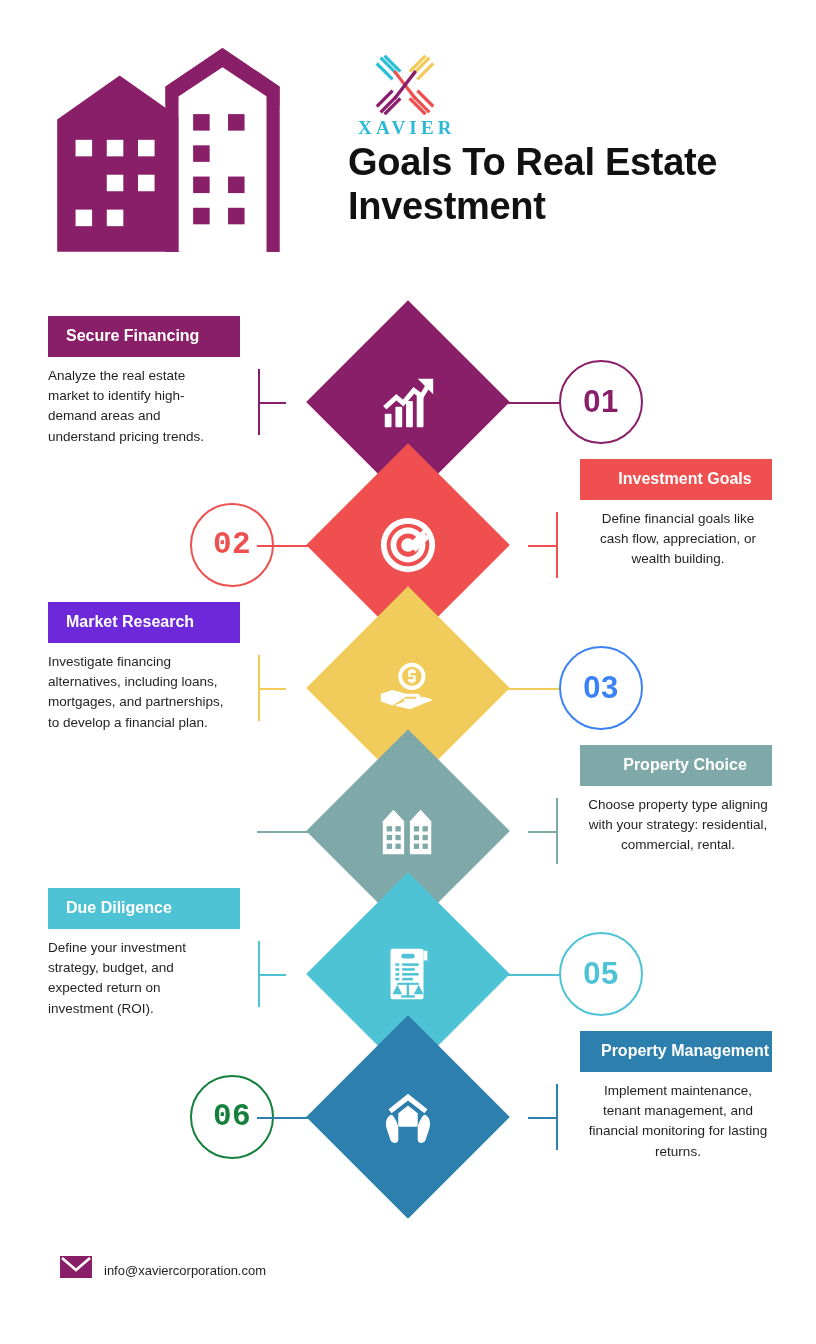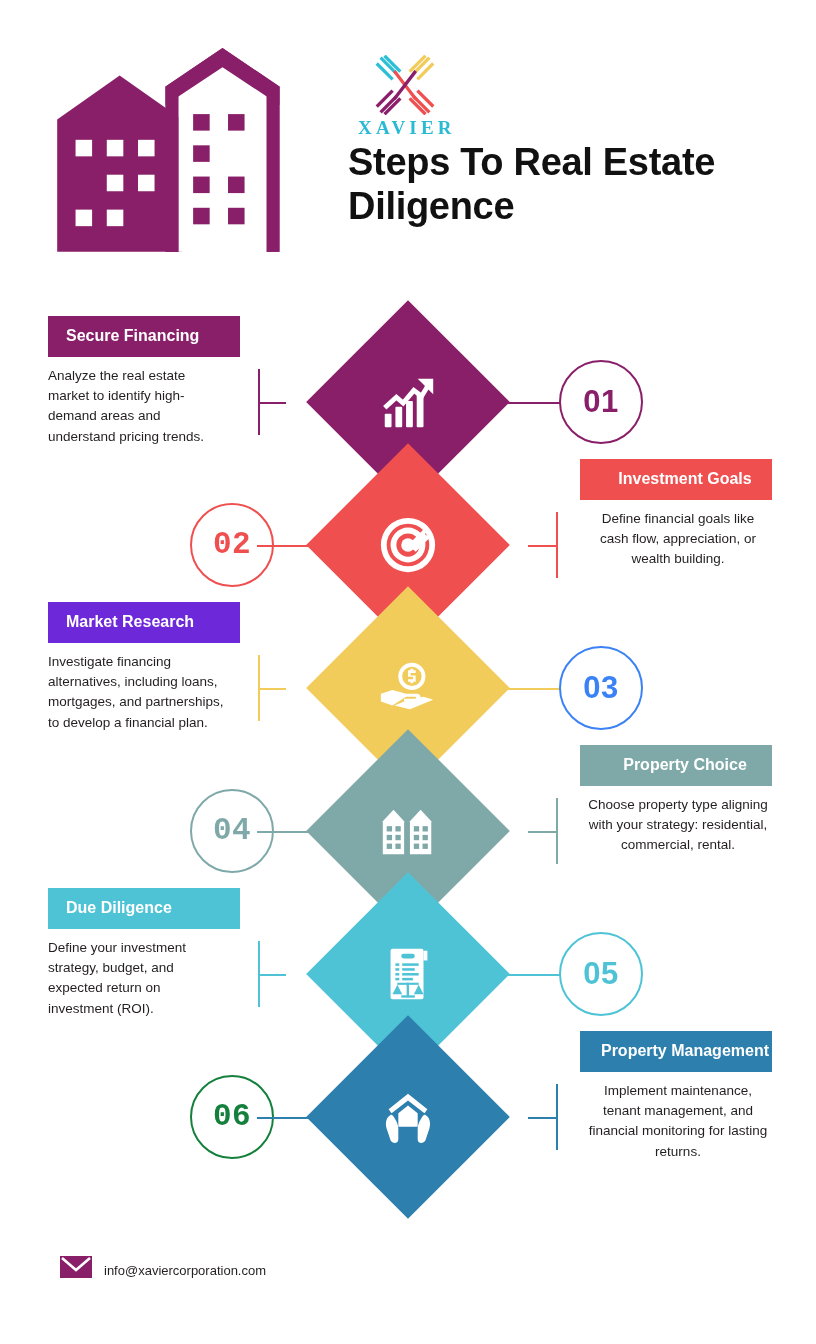--- a/index.html
+++ b/index.html
@@ -163,21 +163,21 @@
             <path d="M22 18 L42 44"></path>
           </g>
         <g stroke="#8B1E6B">
             <path d="M42 18 L22 44"></path>
           </g>
       </g>
     </svg>
     <div class="brand-name">XAVIER</div>
   </div>
 
-  <div class="title">Steps To Real Estate Diligence</div>
+  <div class="title">Goals To Real Estate Investment</div>
 
   <div class="steps">
 
     <div class="row">
       <div class="txtblock left">
         <div class="label-bar" style="background:#8A1F69">Secure Financing</div>
         <div class="desc">Analyze the real estate market to identify high-demand areas and understand pricing trends.</div>
       </div>
       <div class="bracket left" style="background:#8A1F69"></div>
       <div class="tick left" style="background:#8A1F69"></div>
@@ -236,21 +236,20 @@
             <path d="M4 38 L16 34 L30 38 L41 38 A4 4 0 0 1 41 46 L28 46 L28 43 L40 43 A1.5 1.5 0 0 0 40 41 L30 41 L16 50 L4 46 Z"></path>
             <path d="M28 46 L48 41 L58 44 L34 54 L18 50 L28 46 Z"></path>
           </svg>
         </div>
       </div>
       <div class="conn right" style="background:#F2CC5B"></div>
       <div class="num-circle right" style="color:#3b82f6">03</div>
     </div>
 
     <div class="row">
-      <div class="num-circle left" style="color:#7FA9A8">04</div>
       <div class="conn left" style="background:#7FA9A8"></div>
       <div class="diamond">
         <div class="shape" style="background:#7FA9A8"></div>
         <div class="glyph">
           <svg viewBox="0 0 64 64" aria-hidden="true">
             <path d="M6 22 L17 10 L28 22 L28 56 L6 56 Z"></path>
             <path d="M34 22 L45 10 L56 22 L56 56 L34 56 Z"></path>
           </svg>
           <svg viewBox="0 0 64 64" style="position:absolute" aria-hidden="true">
             <g fill="#7FA9A8">

